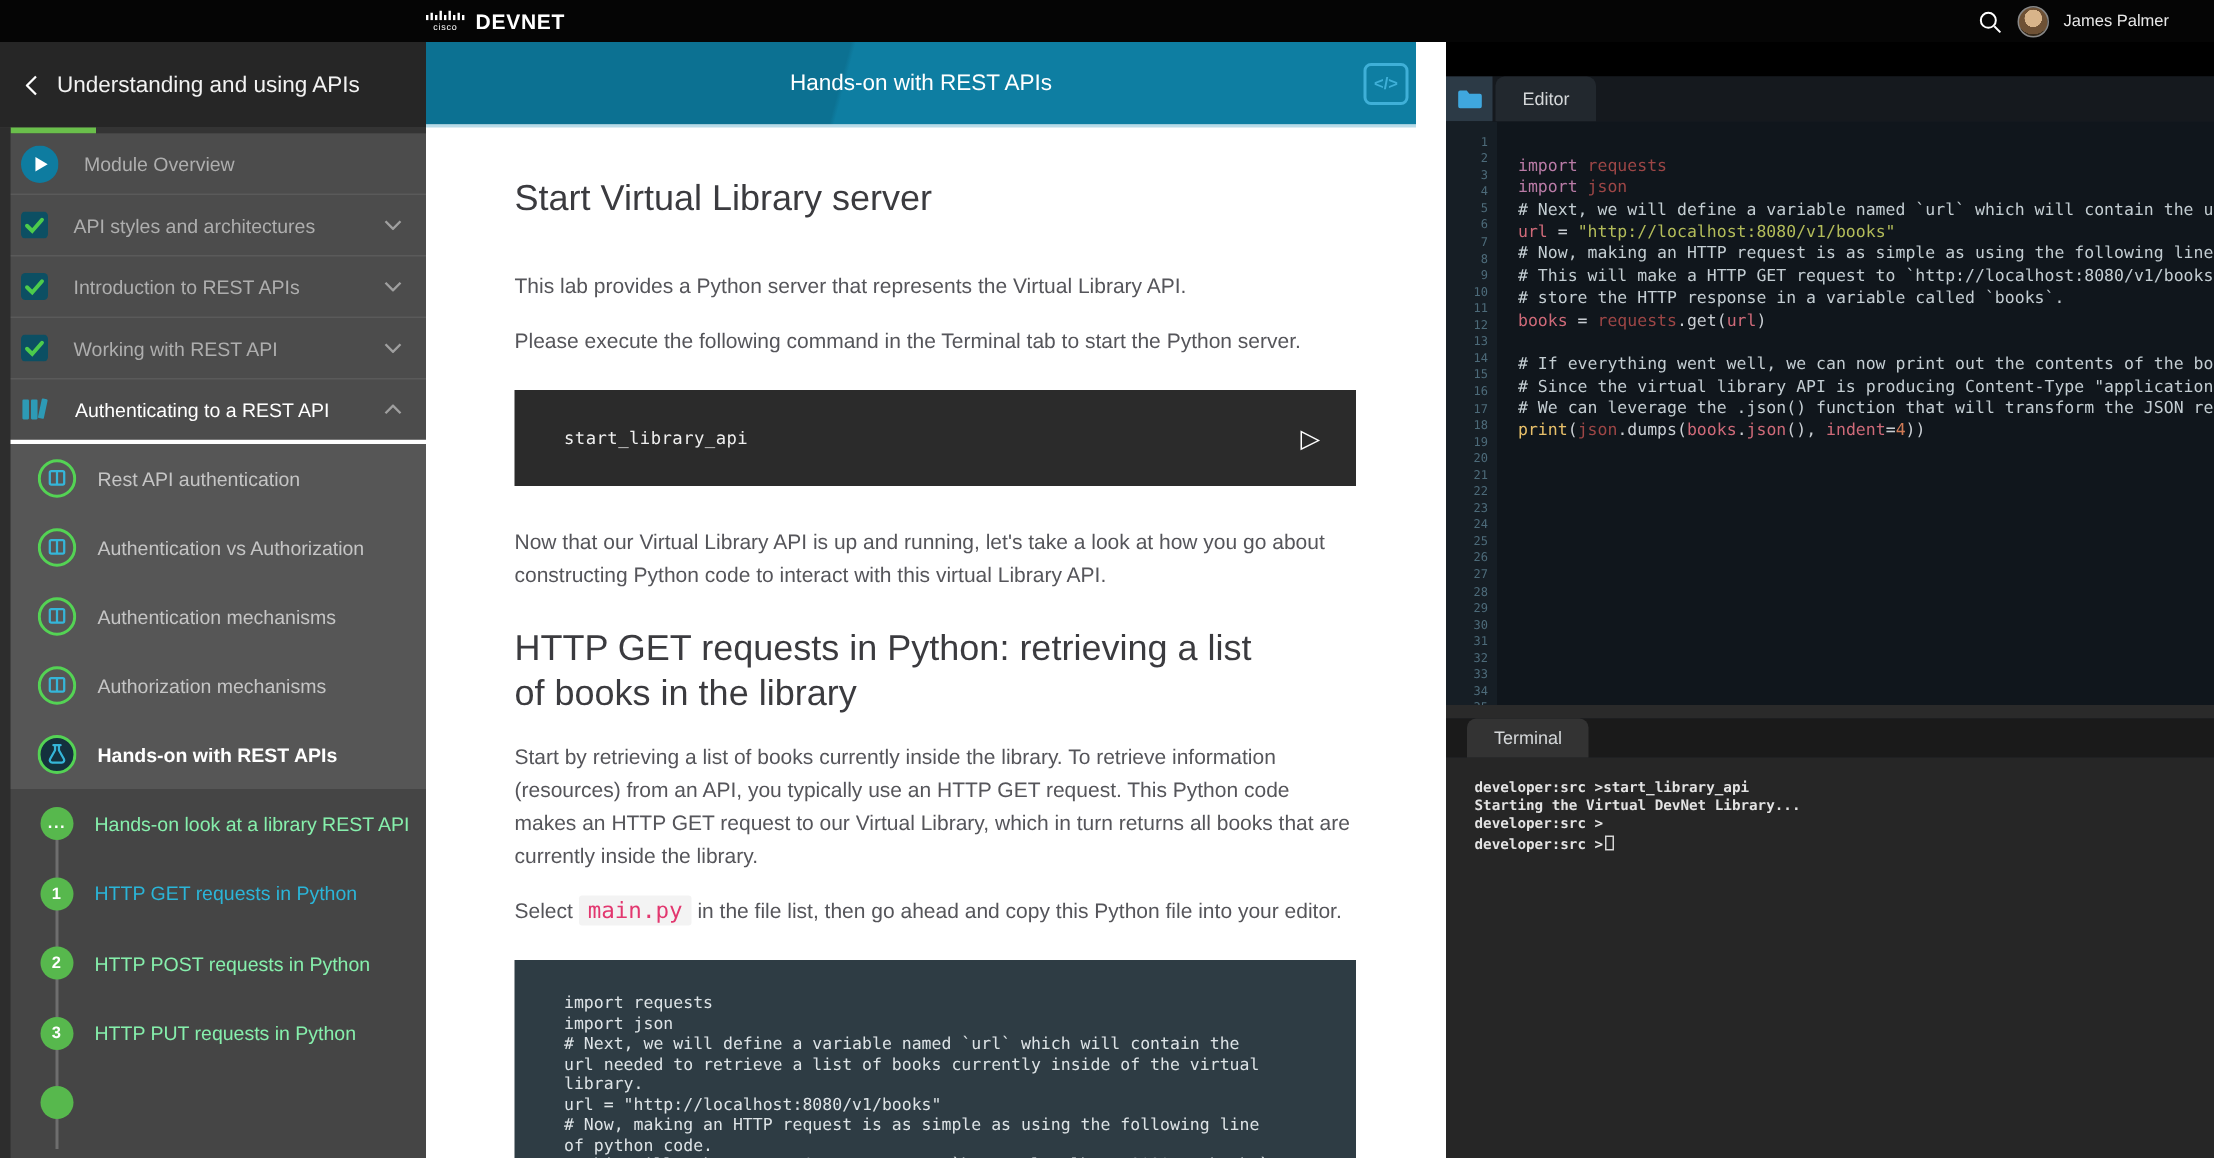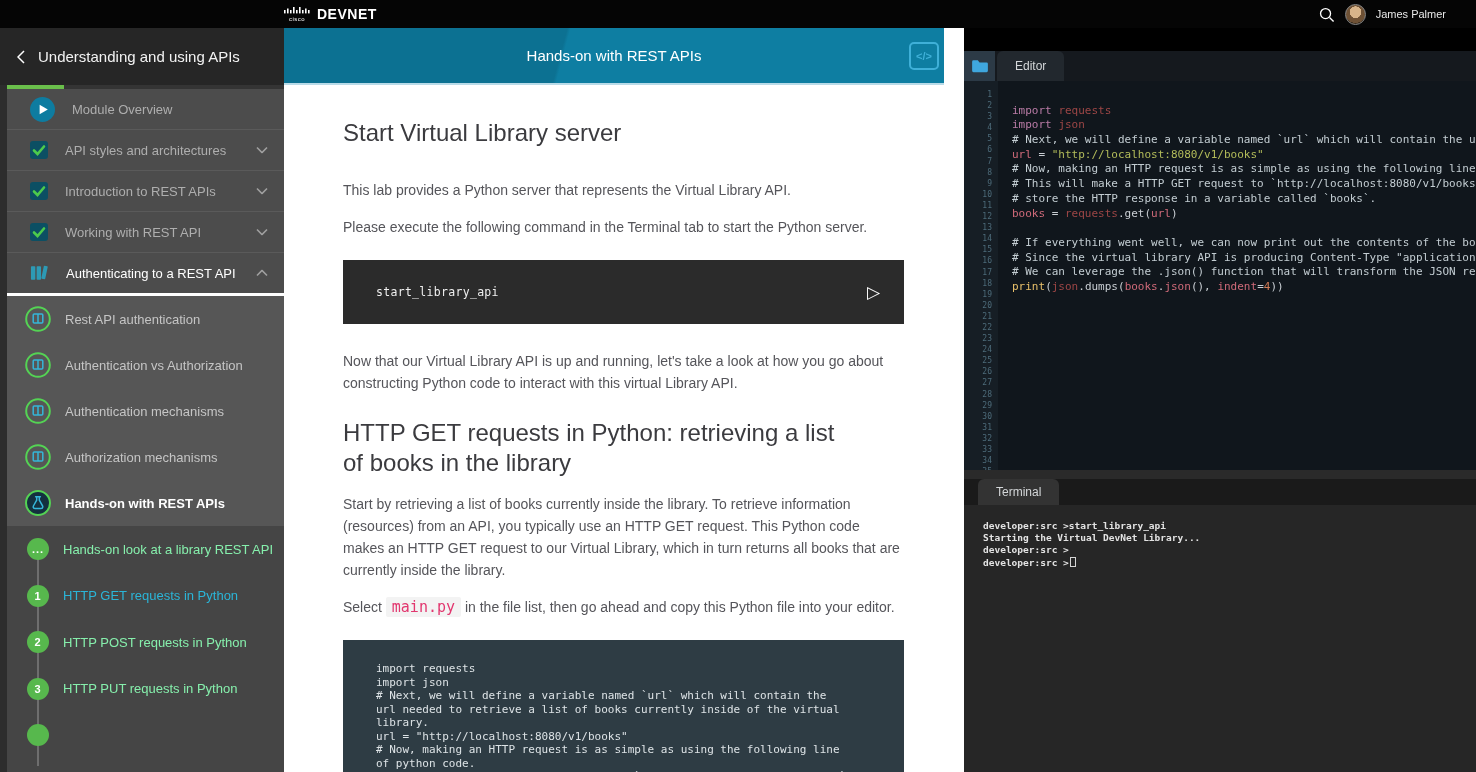--- a/index.html
+++ b/index.html
@@ -20,21 +20,21 @@
   .username { color:#e8e8e8; font-size:11px; }
 
   
   .sidebar { position:absolute; left:0; top:28px; width:284px; height:744px; background:#454545; overflow:hidden; }
   .sb-header { height:57px; background:#262626; display:flex; align-items:center; padding-left:17px; gap:13px; cursor:pointer; }
   .sb-header span { color:#f2f2f2; font-size:15px; font-weight:300; }
   .sb-progress { height:4px; background:#343434; position:relative; }
   .sb-progress .fill { position:absolute; left:7px; top:0; height:4px; width:57px; background:var(--progress-green,#6abf4b); }
   .sb-rail { position:absolute; left:0; top:57px; bottom:0; width:7px; background:#2d2d2d; z-index:5; }
 
-  .module-row { height:41px; background:#4c4c4c; display:flex; align-items:center; padding-left:30px; gap:17px;
+  .module-row { height:41px; background:#4c4c4c; display:flex; align-items:center; padding-left:14px; gap:17px;
                 position:relative; border-top:1px solid #5a5a5a; cursor:pointer; }
   .module-row:first-child { border-top:none; height:40px; }
   .module-row .lbl { font-size:13px; color:#aeaeae; }
   .module-row.active .lbl { color:#fff; }
   .module-row .chev { position:absolute; right:16px; top:50%; transform:translateY(-50%); }
   .module-row .chev.up { transform:translateY(-50%) rotate(180deg); }
 
   .lesson-row { height:46px; background:#565656; display:flex; align-items:center; padding-left:25px; gap:14px; cursor:pointer; }
   .lesson-row .lbl { font-size:13px; color:#c5c5c5; }
   .lesson-row.active .lbl { color:#fff; font-weight:bold; }

